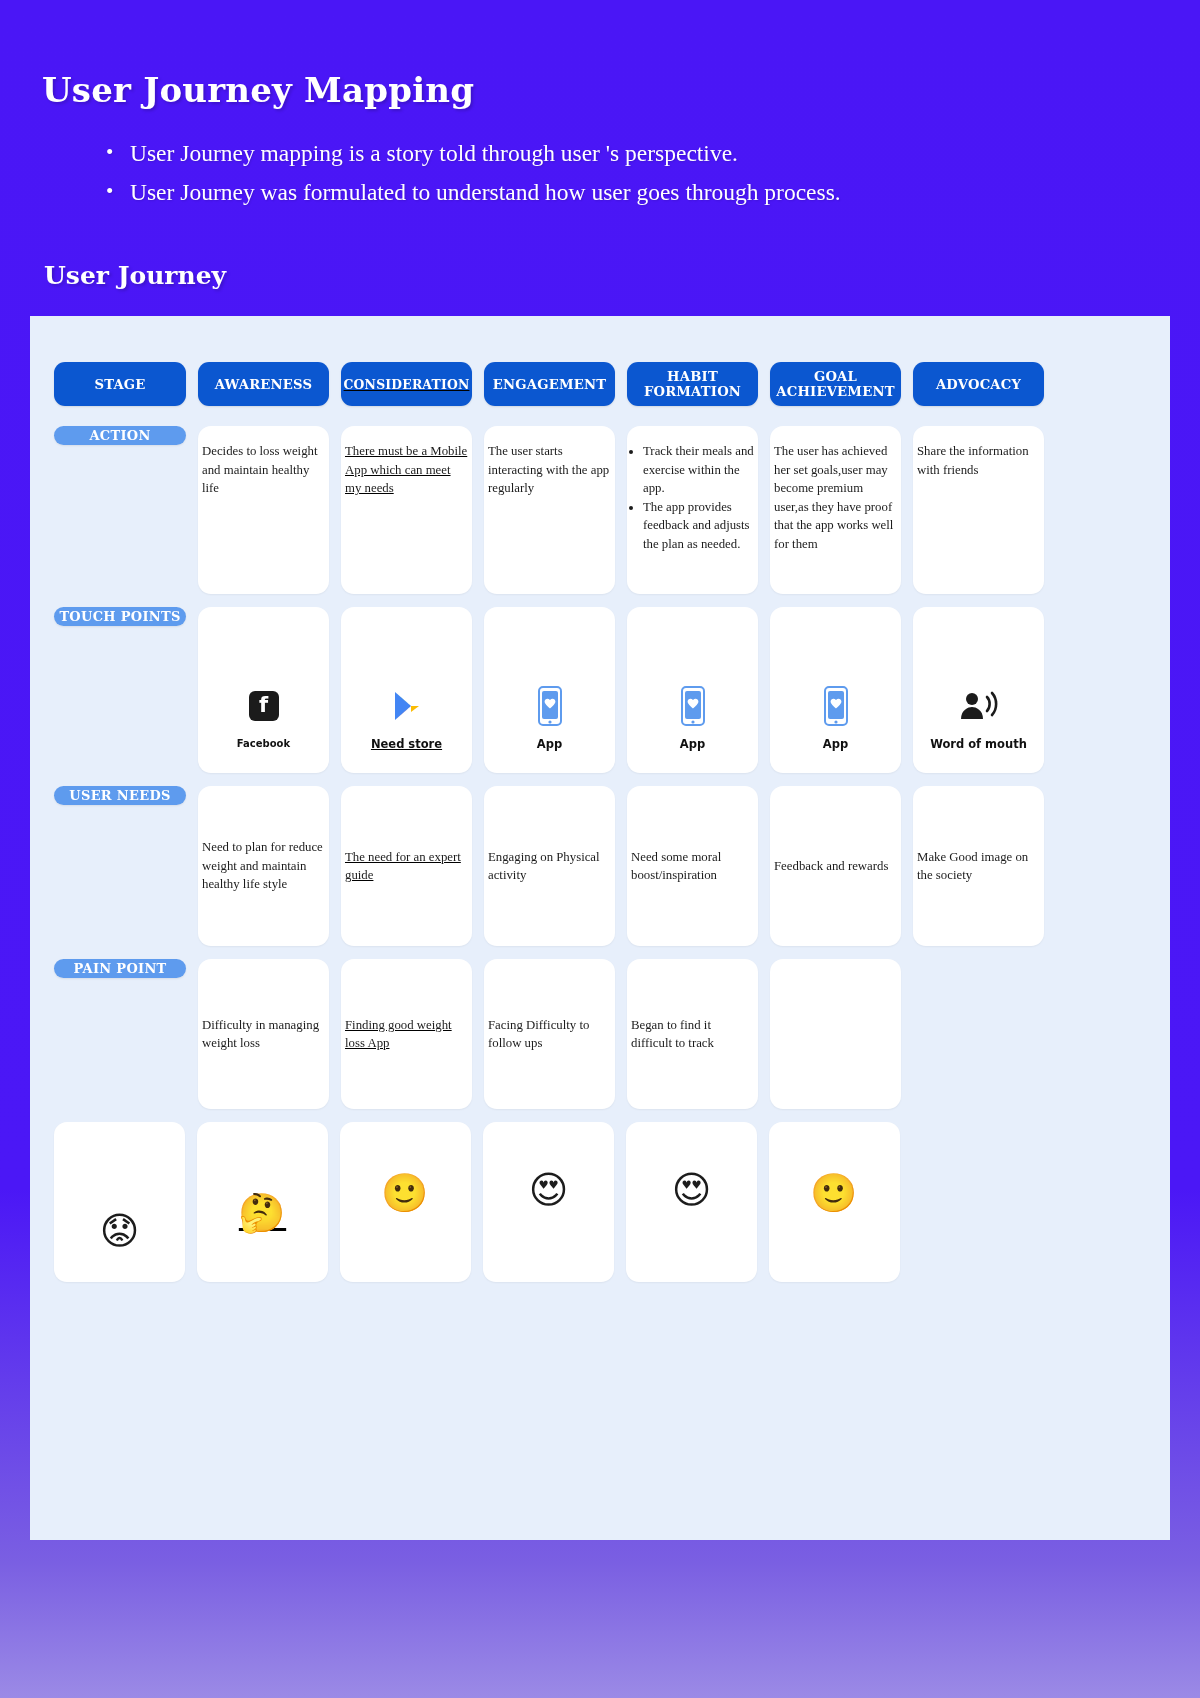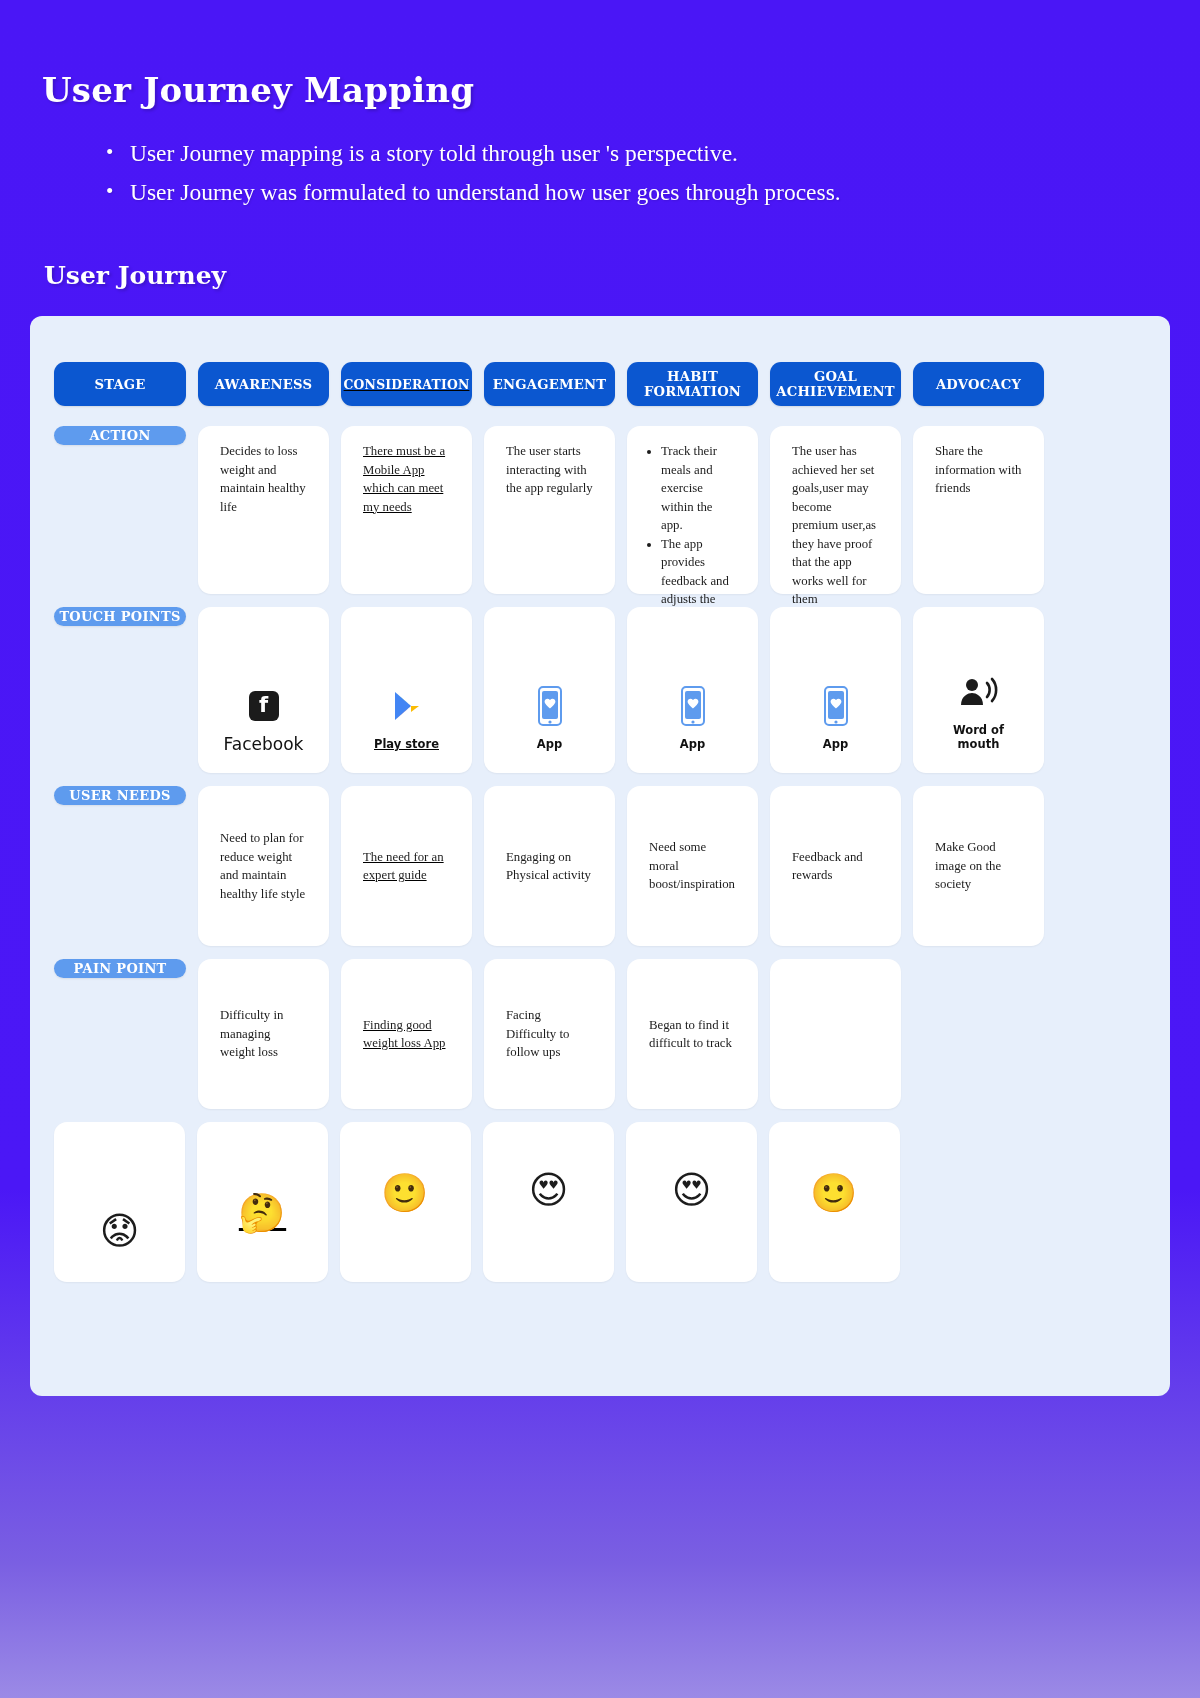--- a/index.html
+++ b/index.html
@@ -48,23 +48,23 @@
     font-weight: 700;
     color: #ffffff;
     font-size: 25px;
     margin: 52px 0 0 44px;
     text-shadow: 2px 2px 3px rgba(0,0,0,0.18);
   }
 
   .board {
     margin: 26px 30px 4px 30px;
     background: #e7effb;
-    border-radius: 12px;
+    border-radius: 0;
     padding: 46px 18px 70px 18px;
-    height: 1080px;
+    height: 1224px;
   }
 
   .grid { display: flex; flex-direction: column; gap: 0px; }
 
   .row { display: flex; align-items: stretch; }
 
   
   .col { padding: 0 6px; }
   .c0 { width: 144px; }
   .c1 { width: 143px; }
@@ -108,21 +108,21 @@
     letter-spacing: 0.3px;
     width: 100%;
     box-shadow: 0 1px 2px rgba(0,0,0,0.08);
   }
 
   .cell {
     background: #ffffff;
     border-radius: 13px;
     width: 100%;
     height: 100%;
-    padding: 16px 22px;
+    padding: 16px 4px;
     font-size: 12.8px;
     line-height: 18.5px;
     color: #1c1c1c;
     display: flex;
     box-shadow: 0 1px 2px rgba(0,0,0,0.05);
   }
   .cell.top { align-items: flex-start; }
   .cell.center { align-items: center; }
   .cell.mid-center { align-items: center; justify-content: center; text-align: left; }
   .cell ul { margin-left: 12px; }
@@ -146,21 +146,21 @@
   .tp-icon { display:flex; align-items:center; justify-content:center; height: 46px; }
   .tp-label {
     font-family: "DejaVu Sans", sans-serif;
     font-size: 11.5px;
     font-weight: 600;
     color: #111;
     margin-top: 8px;
     text-align: center;
     line-height: 14px;
   }
-  .tp-label.plain { font-weight: 400; font-size: 17px; }
+  .tp-label.plain { font-weight: 700; font-size: 10px; }
 
   
   .fb {
     width: 30px; height: 30px; background: #1b1b1b;
     border-radius: 6px;
     display:flex; align-items:center; justify-content:center;
     color: #fff; font-family: "DejaVu Sans", sans-serif;
     font-weight: 700; font-size: 21px; line-height: 1;
     padding-bottom: 2px;
   }
@@ -280,21 +280,21 @@
           <div class="cell">
             <div class="tp">
               <div class="tp-icon">
                 <svg width="30" height="32" viewBox="0 0 30 32">
                   <polygon points="3,2 19,16 3,30" fill="#4285f4"></polygon>
                   <polygon points="3,2 19,16 12,10" fill="#34a853"></polygon>
                   <polygon points="19,16 27,16 19,22" fill="#fbbc04"></polygon>
                   <polygon points="3,30 19,16 12,22" fill="#ea4335"></polygon>
                 </svg>
               </div>
-              <div class="tp-label">Play store</div>
+              <div class="tp-label">Need store</div>
             </div>
           </div>
         </div>
 
         <div class="col c3">
           <div class="cell">
             <div class="tp">
               <div class="tp-icon">
                 <svg width="24" height="40" viewBox="0 0 24 40">
                   <rect x="1" y="1" width="22" height="38" rx="4" fill="none" stroke="#5e9bee" stroke-width="2"></rect>

